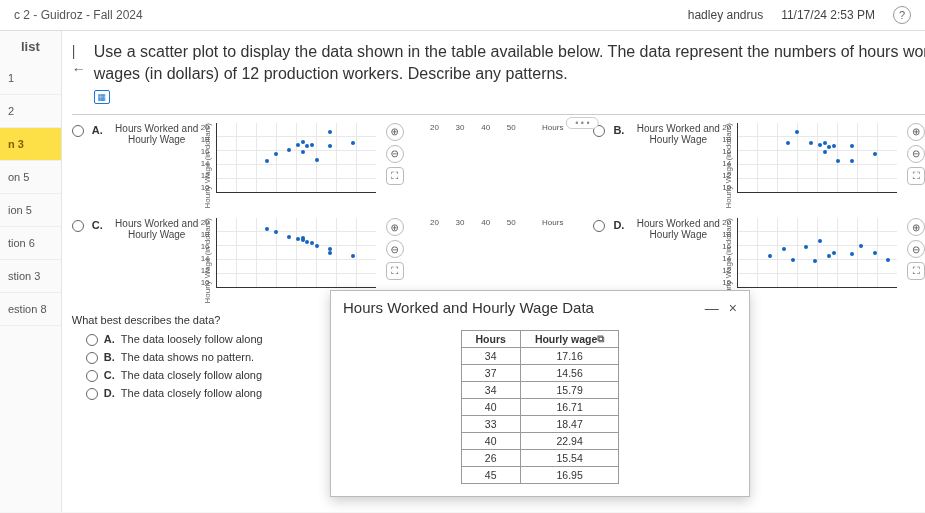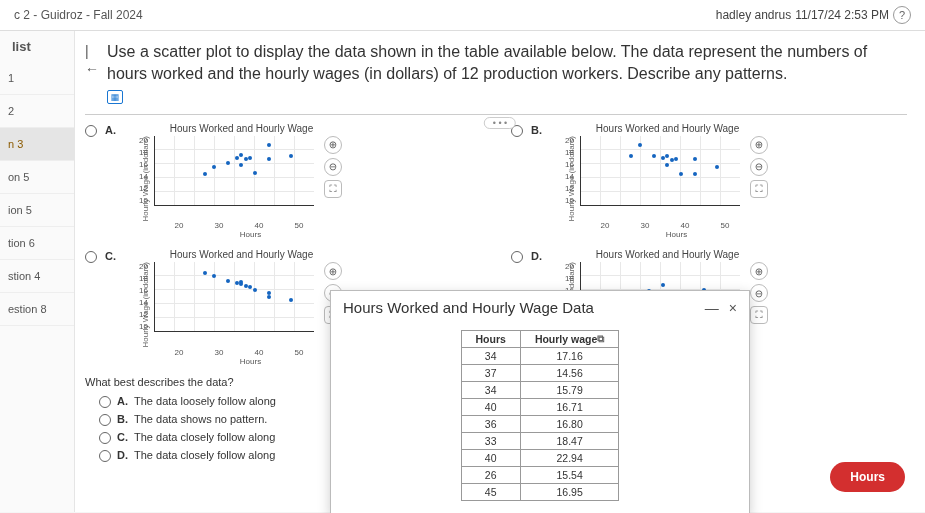--- a/index.html
+++ b/index.html
@@ -1,38 +1,38 @@
 <!DOCTYPE html>
 <html><head>
 <meta charset="utf-8">
 <style>
   * { box-sizing: border-box; margin: 0; padding: 0; }
   body { font-family: Arial, sans-serif; font-size: 12px; background: #f5f5f5; color: #333; width: 925px; height: 513px; overflow: hidden; position: relative; }
   .topbar { display: flex; justify-content: space-between; align-items: center; padding: 6px 14px; background: #fff; border-bottom: 1px solid #ddd; font-size: 12px; }
   .topbar .left { color: #555; }
-  .topbar .right { display: flex; align-items: center; gap: 4px; color: #444; }
+  .topbar .right { display: flex; align-items: center; gap: 18px; color: #444; }
   .help-icon { display: inline-flex; width: 18px; height: 18px; border: 1px solid #999; border-radius: 50%; align-items: center; justify-content: center; font-size: 11px; color: #666; }
   .main { display: flex; height: calc(100% - 32px); }
   .sidebar { width: 75px; background: #fafafa; border-right: 1px solid #e5e5e5; display: flex; flex-direction: column; }
-  .sidebar-head { padding: 8px 12px; font-weight: bold; color: #555; font-size: 13px; }
+  .sidebar-head { padding: 8px 21px; font-weight: bold; color: #555; font-size: 13px; }
   .nav-item { padding: 10px 8px; font-size: 11px; color: #555; border-bottom: 1px solid #eee; cursor: pointer; }
-  .nav-item.active { background: #e5e5e5; color: #8b5a00; }
+  .nav-item.active { background: #fde047; color: #8b5a00; font-weight: bold; }
   .content { flex: 1; padding: 10px 18px 10px 10px; position: relative; background: #fff; }
   .instr-row { display: flex; gap: 8px; align-items: flex-start; }
   .collapse-icon { font-size: 14px; color: #555; cursor: pointer; padding-top: 2px; }
   .instr-text { font-size: 16px; line-height: 1.4; color: #333; }
   .sub-instr { display: flex; align-items: center; gap: 6px; margin-top: 4px; }
   .table-icon { display: inline-flex; width: 16px; height: 14px; border: 1px solid #1976d2; color: #1976d2; align-items: center; justify-content: center; font-size: 9px; border-radius: 2px; }
   .divider { border: none; border-top: 1px solid #ccc; margin: 10px 0 8px; }
   .ellipsis-badge { position: absolute; left: 50%; top: 86px; transform: translateX(-50%); border: 1px solid #ccc; border-radius: 10px; padding: 0 8px; font-size: 9px; color: #888; background: #fff; }
   .options-grid { display: grid; grid-template-columns: 1fr 1fr; gap: 10px 30px; margin-top: 6px; }
   .opt { display: flex; gap: 8px; align-items: flex-start; }
   .radio { width: 12px; height: 12px; border: 1.5px solid #666; border-radius: 50%; margin-top: 2px; flex-shrink: 0; cursor: pointer; }
   .opt-label { font-weight: bold; font-size: 11px; padding-top: 1px; }
-  .chart-box { display: flex; flex-direction: column; margin-left: 17px; }
+  .chart-box { display: flex; flex-direction: row; }
   .chart-title { font-size: 10px; color: #444; text-align: center; margin-bottom: 2px; }
   .chart-row { display: flex; align-items: flex-start; gap: 4px; }
   .ylabel { writing-mode: vertical-rl; transform: rotate(180deg); font-size: 8px; color: #666; text-align: center; }
   .plot { width: 160px; height: 70px; border-left: 1px solid #333; border-bottom: 1px solid #333; position: relative; background: repeating-linear-gradient(to right, transparent, transparent 19px, #e8e8e8 19px, #e8e8e8 20px), repeating-linear-gradient(to top, transparent, transparent 13px, #e8e8e8 13px, #e8e8e8 14px); }
   .pt { position: absolute; width: 4px; height: 4px; background: #1565c0; border-radius: 50%; transform: translate(-50%, 50%); }
   .xticks { display: flex; justify-content: space-around; font-size: 8px; color: #555; width: 160px; margin-left: 18px; }
   .yticks { position: absolute; left: -16px; top: 0; height: 100%; display: flex; flex-direction: column-reverse; justify-content: space-between; font-size: 8px; color: #555; }
   .xlabel { font-size: 8px; color: #555; text-align: center; margin-left: 18px; }
   .zoom-col { display: flex; flex-direction: column; gap: 4px; margin-left: 6px; }
   .zoom-btn { width: 18px; height: 18px; border: 1px solid #bbb; border-radius: 50%; display: flex; align-items: center; justify-content: center; font-size: 10px; color: #555; cursor: pointer; background: #fff; }
@@ -69,21 +69,21 @@
 
   <div class="sidebar">
     <div class="sidebar-head">list</div>
     <div id="nav">
         <div class="nav-item">1</div>
         <div class="nav-item">2</div>
         <div class="nav-item active">n 3</div>
         <div class="nav-item">on 5</div>
         <div class="nav-item">ion 5</div>
         <div class="nav-item">tion 6</div>
-        <div class="nav-item">stion 4</div>
+        <div class="nav-item">stion 3</div>
         <div class="nav-item">estion 8</div>
       </div>
   </div>
 
   <div class="content">
     <div class="instr-row">
       <span class="collapse-icon">|←</span>
       <div>
         <div class="instr-text">Use a scatter plot to display the data shown in the table available below. The data represent the numbers of hours worked and the hourly wages (in dollars) of 12 production workers. Describe any patterns.</div>
         <div class="sub-instr">
@@ -332,24 +332,20 @@
           </tr>
           <tr>
             <td>34</td>
             <td>15.79</td>
           </tr>
           <tr>
             <td>40</td>
             <td>16.71</td>
           </tr>
           <tr>
-            <td>36</td>
-            <td>16.80</td>
-          </tr>
-          <tr>
             <td>33</td>
             <td>18.47</td>
           </tr>
           <tr>
             <td>40</td>
             <td>22.94</td>
           </tr>
           <tr>
             <td>26</td>
             <td>15.54</td>

